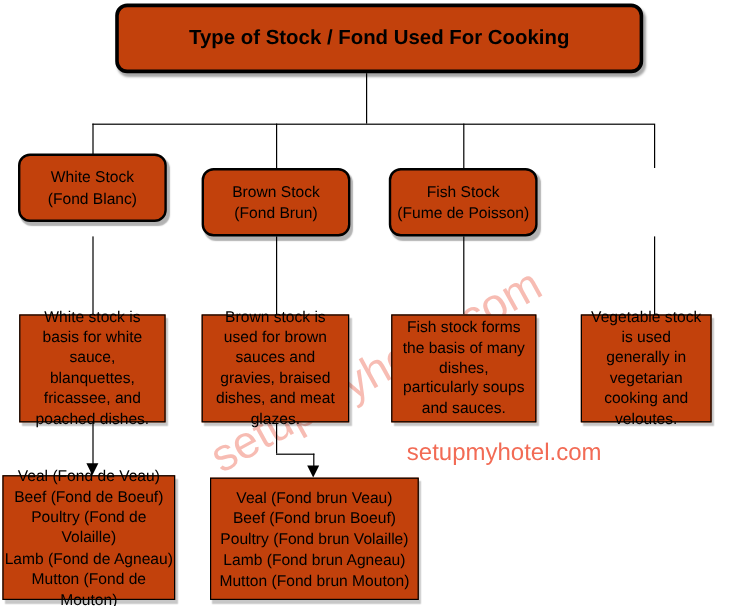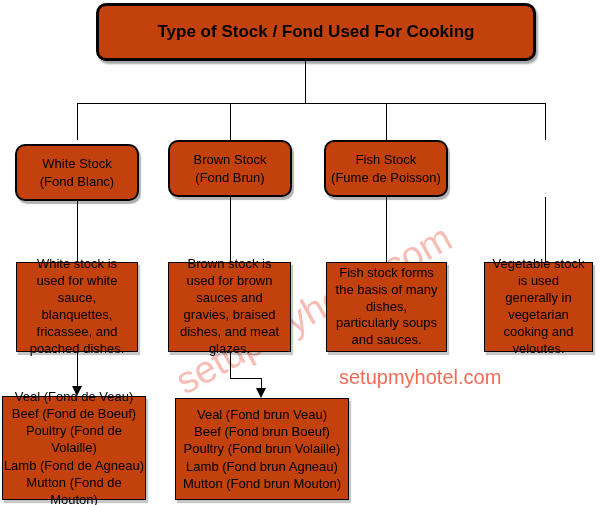--- a/index.html
+++ b/index.html
@@ -69,28 +69,28 @@
   <div class="line vline" style="left:77px;top:352px;height:36px;"></div>
   <div class="arrowhead" style="left:72px;top:386px;"></div>
 
   <div class="line vline" style="left:230px;top:352px;height:26px;"></div>
   <div class="line hline" style="left:230px;top:378px;width:32px;"></div>
   <div class="line vline" style="left:261px;top:378px;height:12px;"></div>
   <div class="arrowhead" style="left:256px;top:388px;"></div>
 
   <div class="node title-node" style="left:96px;top:3px;width:440px;height:58px;">Type of Stock / Fond Used For Cooking</div>
 
-  <div class="node branch-node" style="left:15px;top:144px;width:124px;height:57px;text-align:center;">White Stock
+  <div class="node branch-node" style="left:15px;top:128px;width:124px;height:57px;text-align:center;">White Stock
 (Fond Blanc)</div>
   <div class="node branch-node" style="left:168px;top:140px;width:124px;height:57px;">Brown Stock
 (Fond Brun)</div>
   <div class="node branch-node" style="left:324px;top:140px;width:124px;height:57px;">Fish Stock
 (Fume de Poisson)</div>
 
-  <div class="node desc-node" style="left:16px;top:262px;width:122px;height:90px;">White stock is used for white sauce, blanquettes, fricassee, and poached dishes.</div>
+  <div class="node desc-node" style="left:16px;top:262px;width:122px;height:90px;">White stock is basis for white sauce, blanquettes, fricassee, and poached dishes.</div>
   <div class="node desc-node" style="left:168px;top:262px;width:123px;height:90px;">Brown stock is used for brown sauces and gravies, braised dishes, and meat glazes.</div>
   <div class="node desc-node" style="left:326px;top:262px;width:121px;height:90px;">Fish stock forms the basis of many dishes, particularly soups and sauces.</div>
   <div class="node desc-node" style="left:484px;top:262px;width:109px;height:90px;">Vegetable stock is used generally in vegetarian cooking and veloutes.</div>
 
   <div class="node list-node" style="left:2px;top:396px;width:144px;height:104px;">Veal (Fond de Veau)
 Beef (Fond de Boeuf)
 Poultry (Fond de Volaille)
 Lamb (Fond de Agneau)
 Mutton (Fond de Mouton)</div>
   <div class="node list-node" style="left:175px;top:398px;width:174px;height:102px;">Veal (Fond brun Veau)

